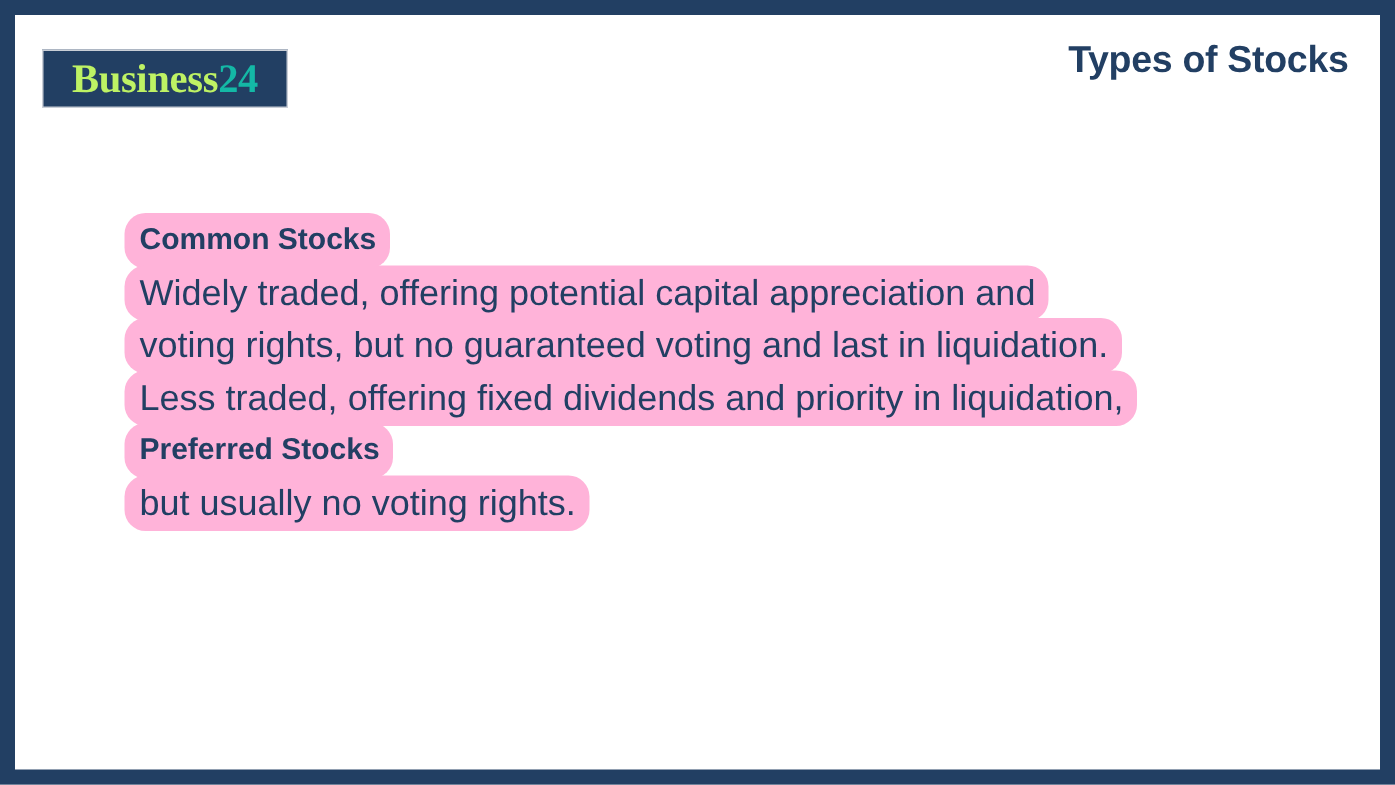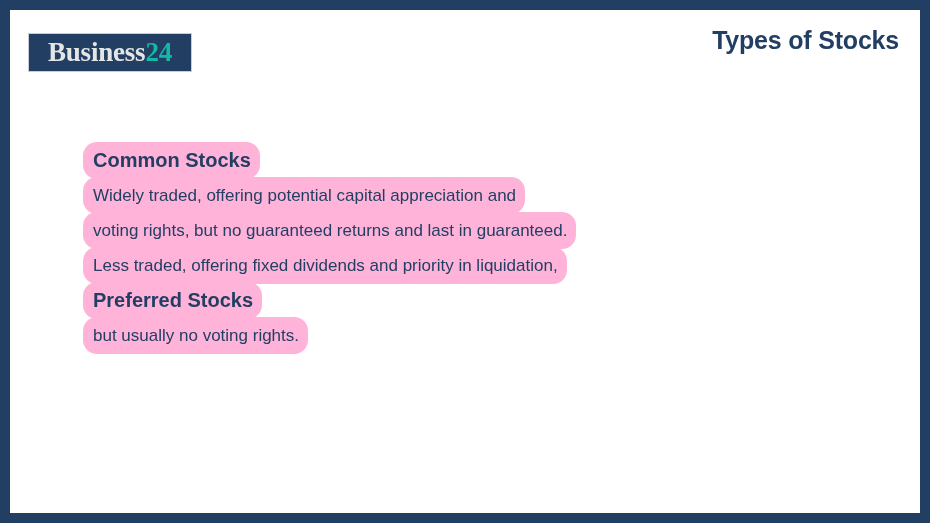--- a/index.html
+++ b/index.html
@@ -46,21 +46,21 @@
 
   .logo-text {
     font-family: "Liberation Serif", serif;
     font-size: 27px;
     font-weight: 700;
     line-height: 1;
     letter-spacing: -0.2px;
     white-space: nowrap;
   }
 
-  .logo-word { color: #e5e5e5; }
+  .logo-word { color: #bef264; }
   .logo-num  { color: #14b8a6; }
 
   .slide-title {
     position: absolute;
     right: 21px;
     top: 16px;
     font-size: 25px;
     font-weight: 700;
     color: #223f63;
     letter-spacing: -0.2px;
@@ -73,21 +73,21 @@
     left: 73px;
     top: 132px;
     width: 780px;
   }
 
   .hl-line {
     display: block;
     width: fit-content;
     background: #ffb3d9;
     color: #223f63;
-    font-size: 17px;
+    font-size: 24px;
     line-height: 37px;
     padding: 0 9px 0 10px;
     border-radius: 14px;
     white-space: nowrap;
   }
 
   .hl-line.bold {
     font-weight: 700;
     font-size: 20px;
   }
@@ -103,20 +103,20 @@
 
     <div class="logo-box">
       <div class="logo-text"><span class="logo-word">Business</span><span class="logo-num">24</span></div>
     </div>
 
     <div class="slide-title">Types of Stocks</div>
 
     <div class="content">
       <span class="hl-line bold">Common Stocks</span>
       <span class="hl-line">Widely traded, offering potential capital appreciation and</span>
-      <span class="hl-line">voting rights, but no guaranteed returns and last in guaranteed.</span>
+      <span class="hl-line">voting rights, but no guaranteed voting and last in liquidation.</span>
       <span class="hl-line">Less traded, offering fixed dividends and priority in liquidation,</span>
       <span class="hl-line bold">Preferred Stocks</span>
       <span class="hl-line">but usually no voting rights.</span>
     </div>
 
   </div>
 </div>
 
 </body></html>

